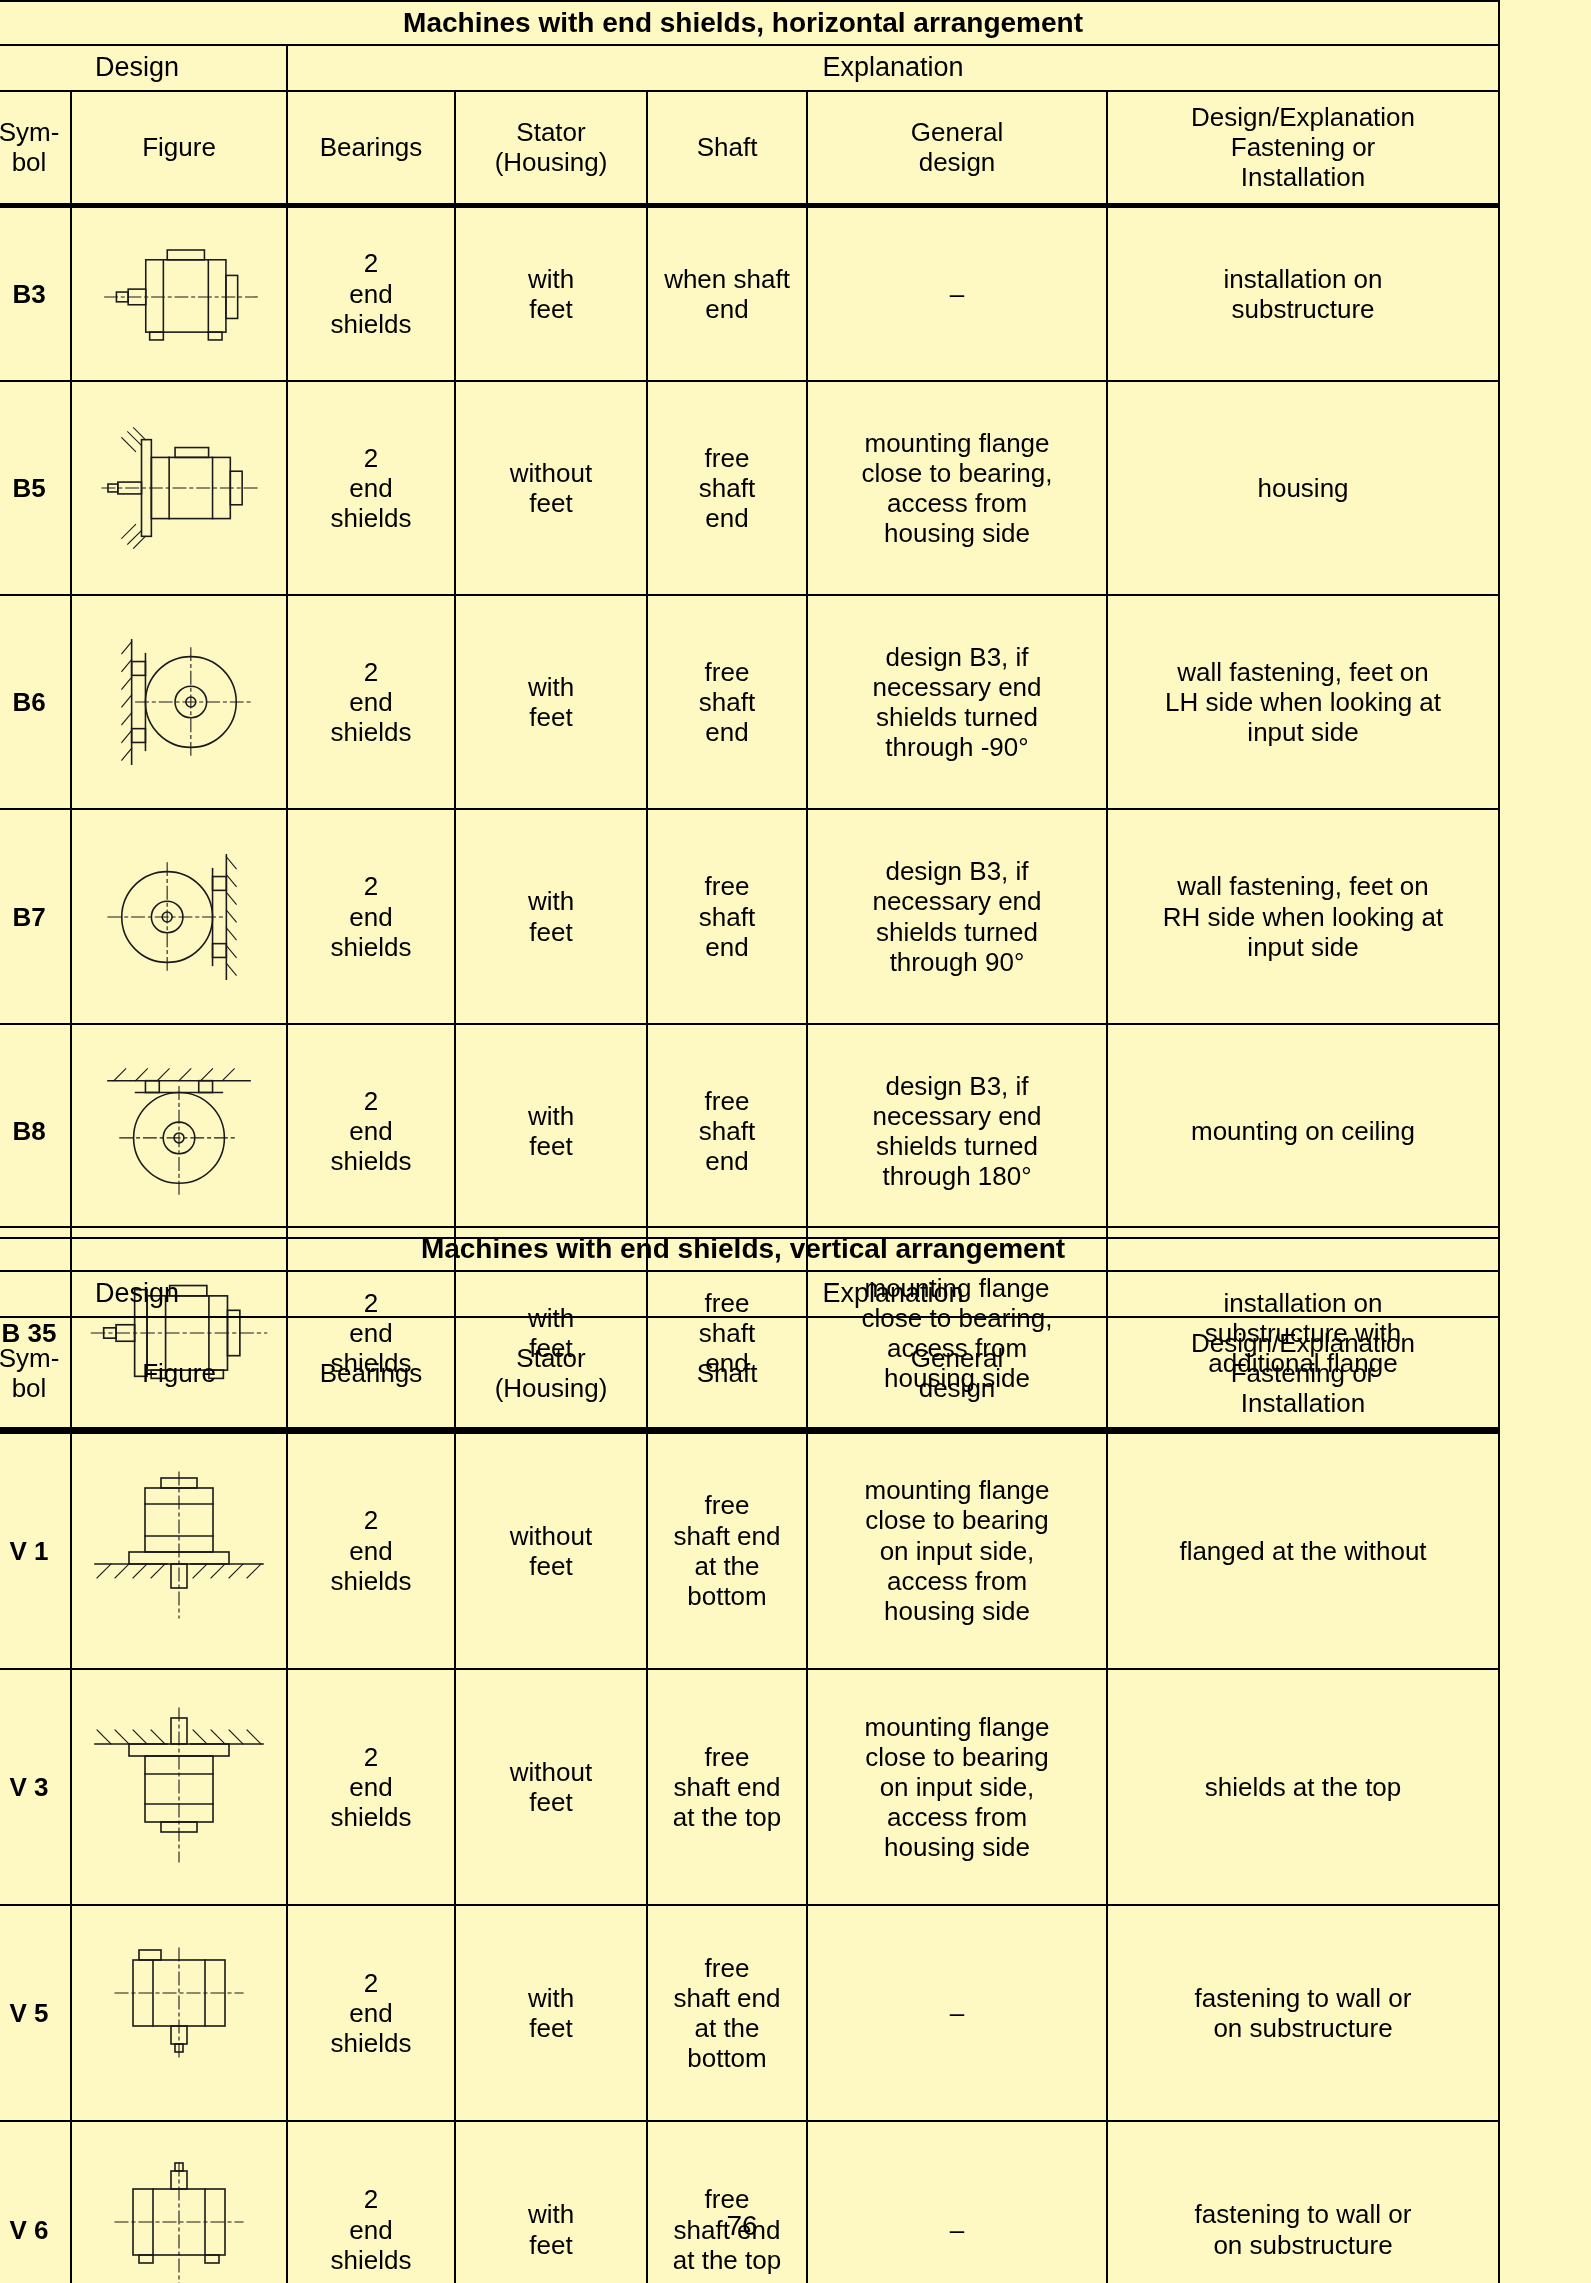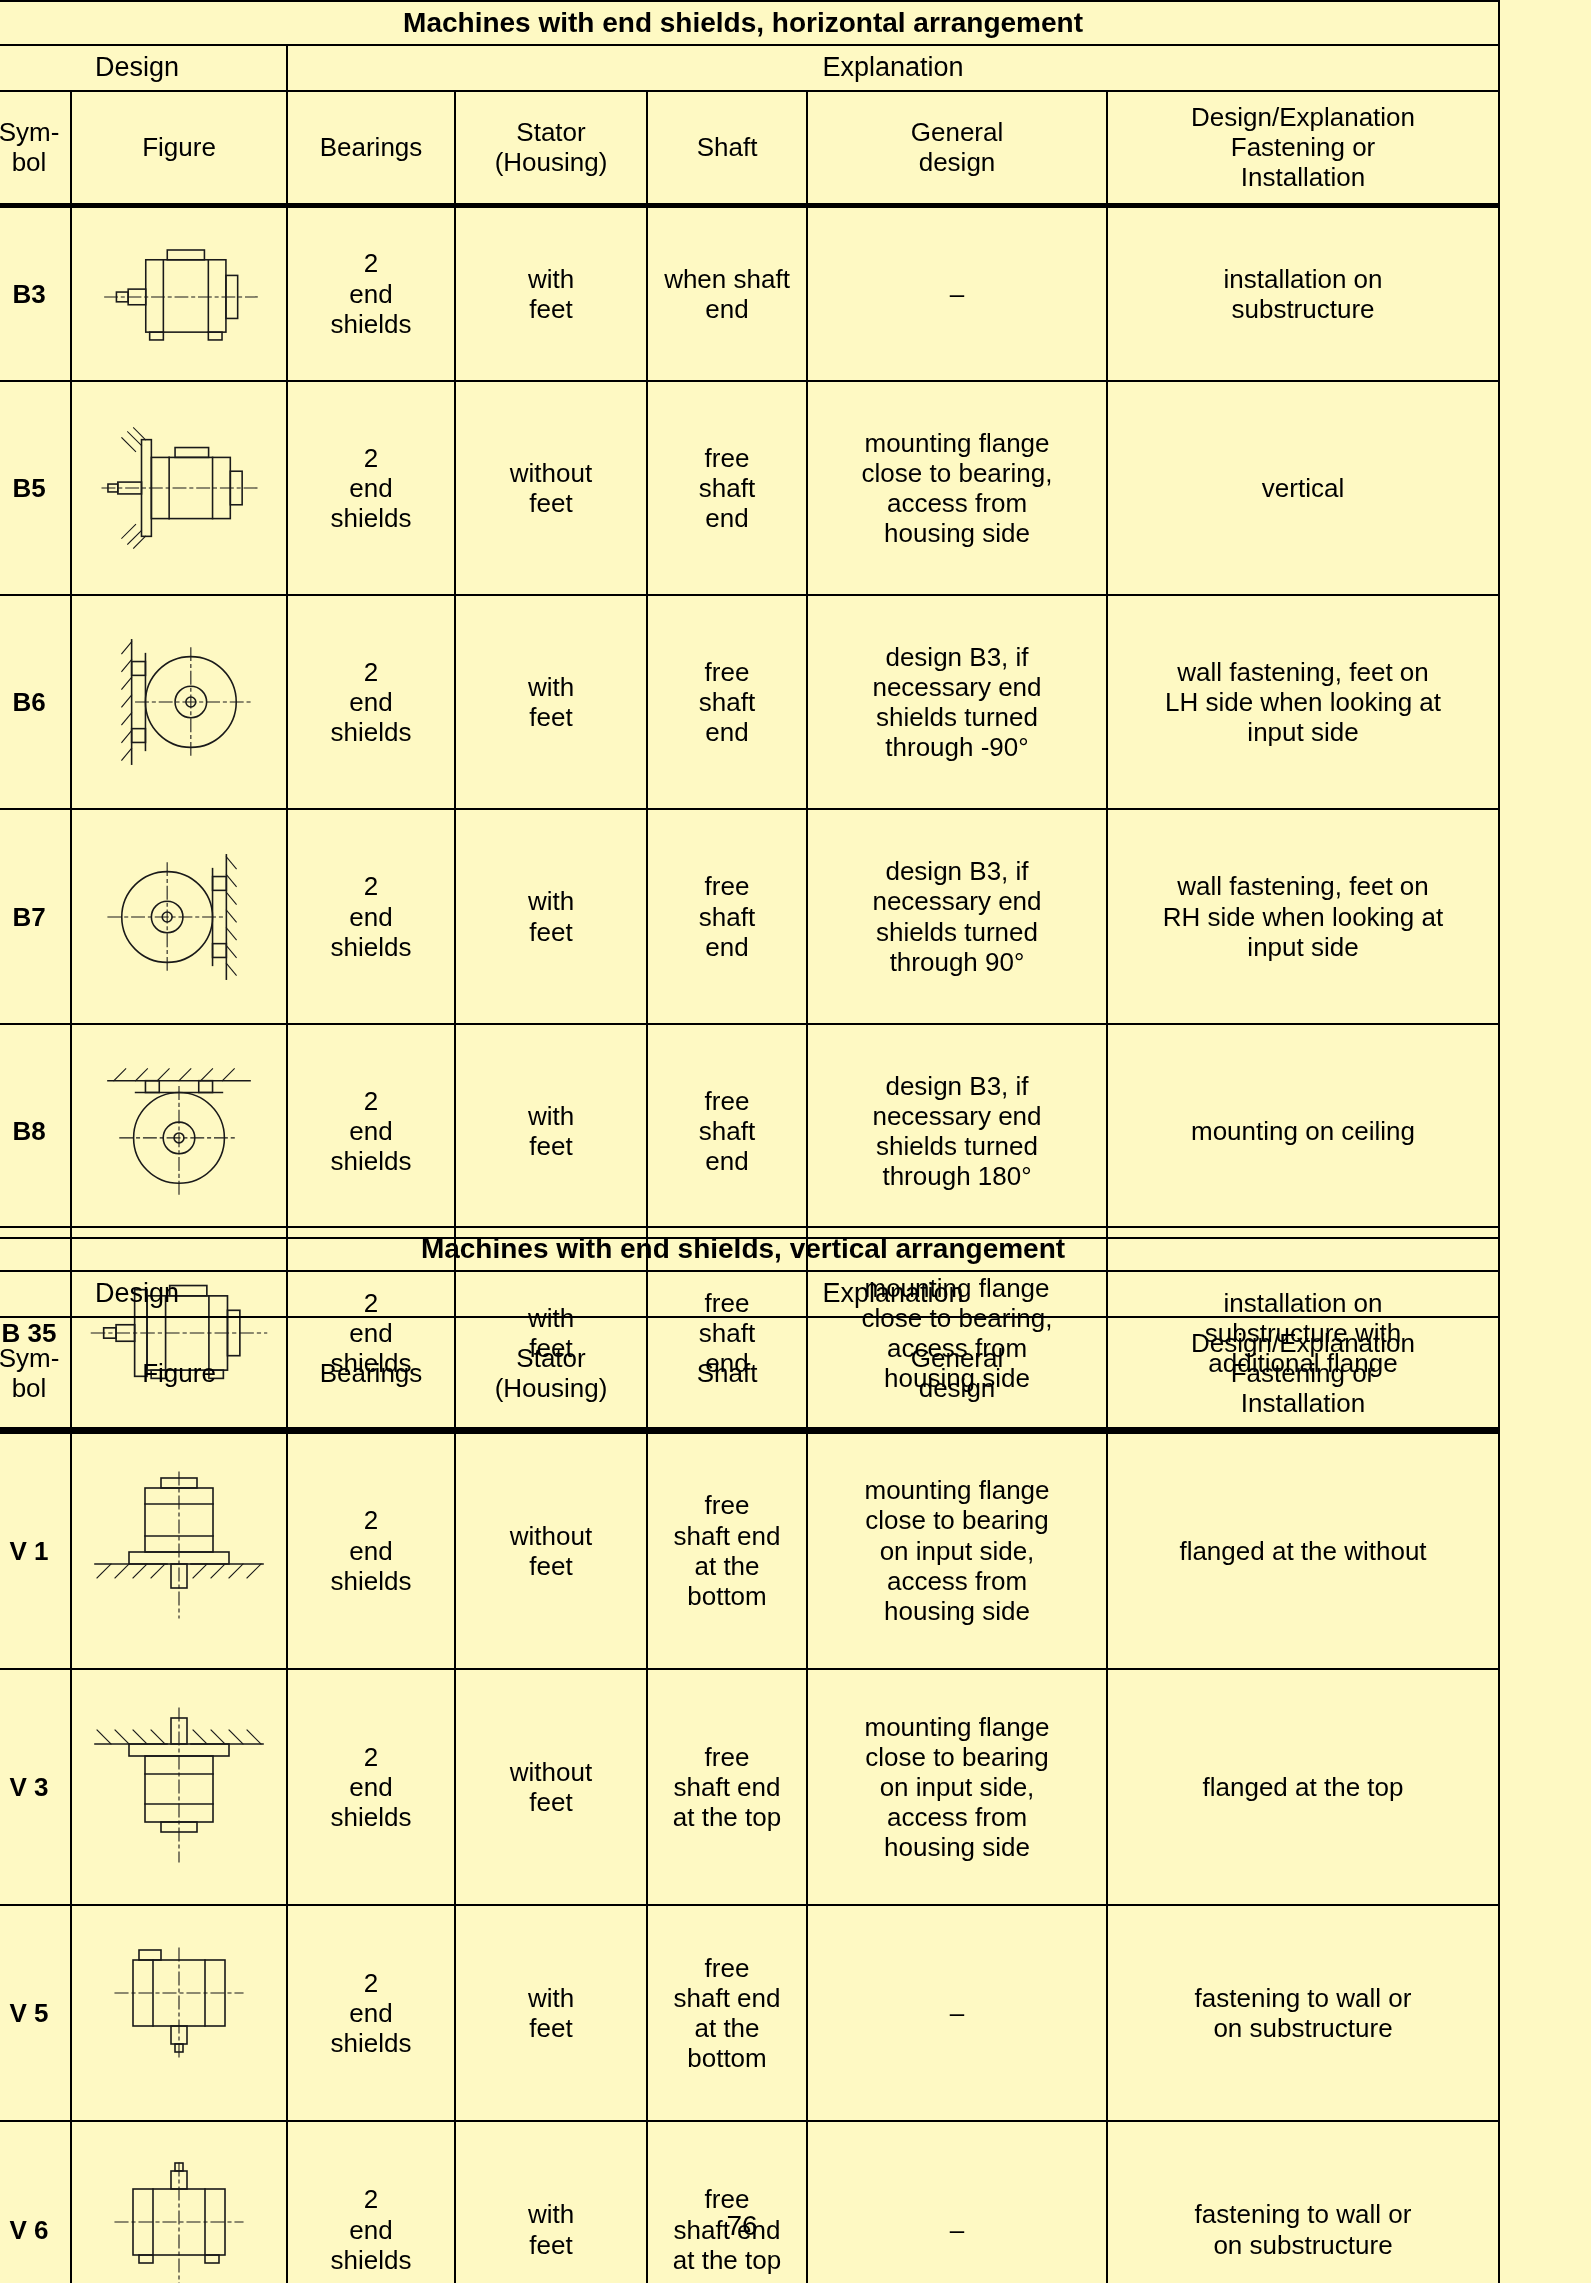--- a/index.html
+++ b/index.html
@@ -112,21 +112,21 @@
 shields</td>
       <td>without
 feet</td>
       <td>free
 shaft
 end</td>
       <td>mounting flange
 close to bearing,
 access from
 housing side</td>
-      <td>vertical</td>
+      <td>housing</td>
     </tr>
 
     <tr style="height:167px">
       <td class="sym">B6</td>
       <td class="fig sep">
         <svg viewBox="0 0 180 150" width="178" height="148">
           <line x1="42" y1="12" x2="42" y2="138"></line>
           <line class="h" x1="32" y1="26" x2="42" y2="14"></line>
               <line class="h" x1="32" y1="44" x2="42" y2="32"></line>
               <line class="h" x1="32" y1="62" x2="42" y2="50"></line>
@@ -374,21 +374,21 @@
       <td>without
 feet</td>
       <td>free
 shaft end
 at the top</td>
       <td>mounting flange
 close to bearing
 on input side,
 access from
 housing side</td>
-      <td>flanged at the top</td>
+      <td>shields at the top</td>
     </tr>
 
     <tr style="height:178px">
       <td class="sym">V 5</td>
       <td class="fig sep">
         <svg viewBox="0 0 200 150" width="200" height="150">
           <line class="cl" x1="36" y1="55" x2="164" y2="55"></line>
           <line class="cl" x1="100" y1="10" x2="100" y2="122"></line>
           <rect x="54" y="22" width="92" height="66"></rect>
           <line x1="74" y1="22" x2="74" y2="88"></line>

